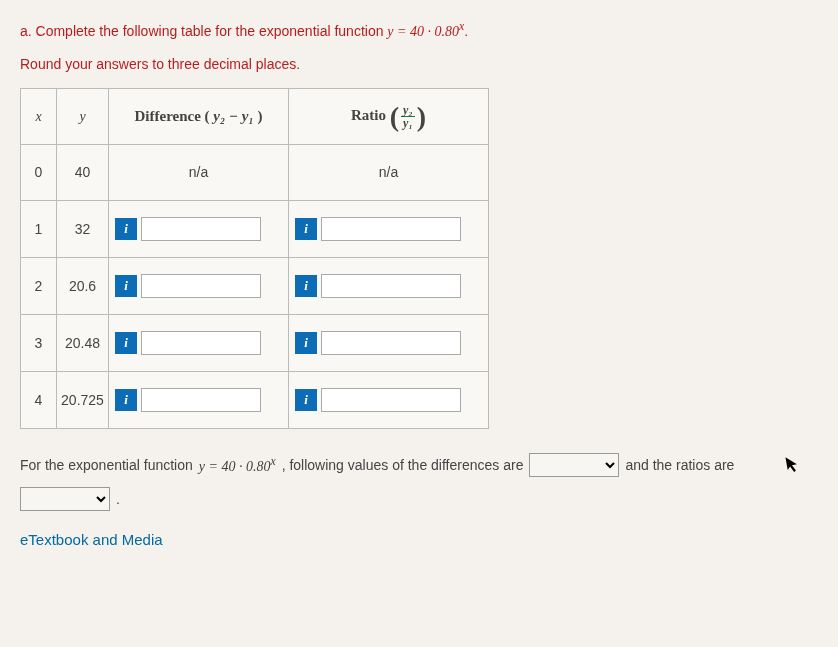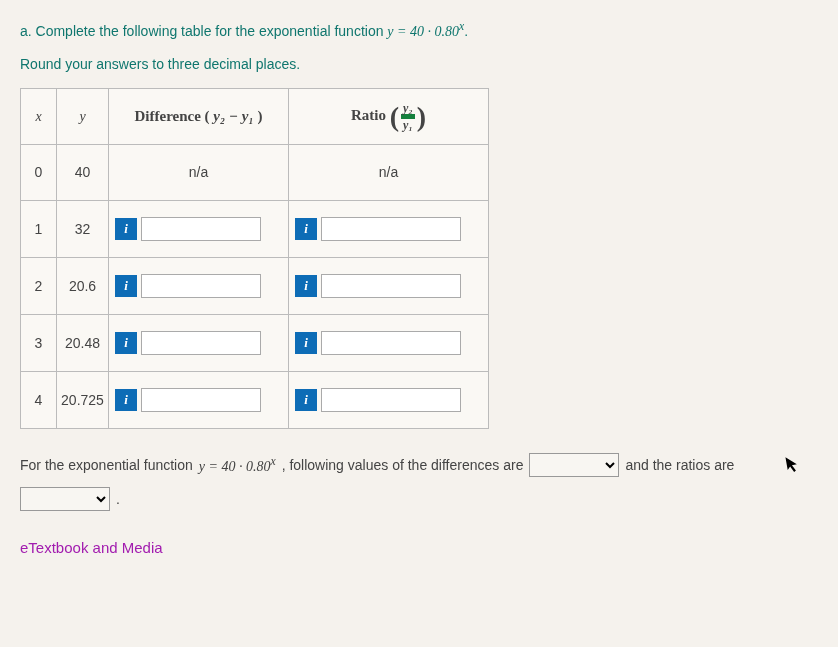--- a/index.html
+++ b/index.html
@@ -12,21 +12,21 @@
       background: #f5f2ed;
       padding: 20px;
       color: #333;
       font-size: 14px;
       width: 838px;
       height: 647px;
       position: relative;
     }
     .prompt-text {
       margin-bottom: 16px;
-      color: #0f766e;
+      color: #b91c1c;
     }
     .math-var {
       font-style: italic;
       font-family: 'Times New Roman', serif;
     }
     table.data-table {
       border-collapse: collapse;
       margin-bottom: 24px;
       background: #faf8f4;
     }
@@ -84,21 +84,21 @@
     .fraction {
       display: inline-flex;
       flex-direction: column;
       align-items: center;
       vertical-align: middle;
       font-size: 12px;
       line-height: 1;
       margin: 0 2px;
     }
     .fraction .num {
-      border-bottom: 5px solid #15803d;
+      border-bottom: 1px solid #15803d;
       padding: 0 2px;
     }
     .fraction .den {
       padding: 0 2px;
     }
     .paren {
       font-size: 28px;
       vertical-align: middle;
       font-family: 'Times New Roman', serif;
     }
@@ -114,22 +114,22 @@
       color: #444;
     }
     select.dropdown {
       border: 1px solid #999;
       background: #f8f6f2;
       height: 24px;
       width: 90px;
       font-size: 12px;
     }
     .etext-link {
-      margin-top: 28px;
-      color: #a21caf;
+      margin-top: 20px;
+      color: #0369a1;
       font-size: 15px;
     }
     .cursor {
       position: absolute;
       right: 38px;
       top: 455px;
       font-size: 14px;
       color: #000;
       transform: rotate(-10deg);
     }

